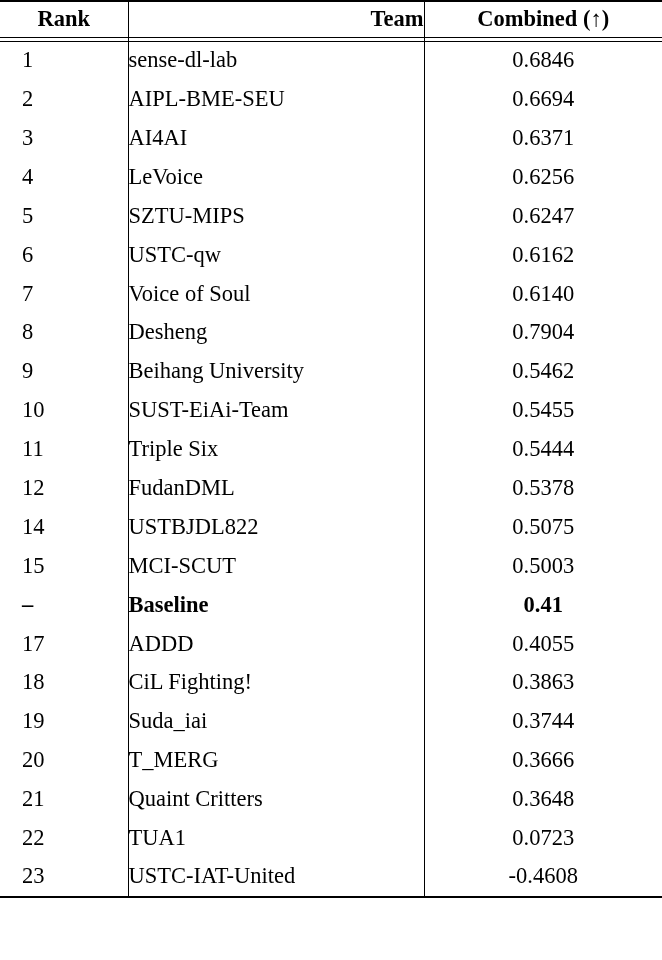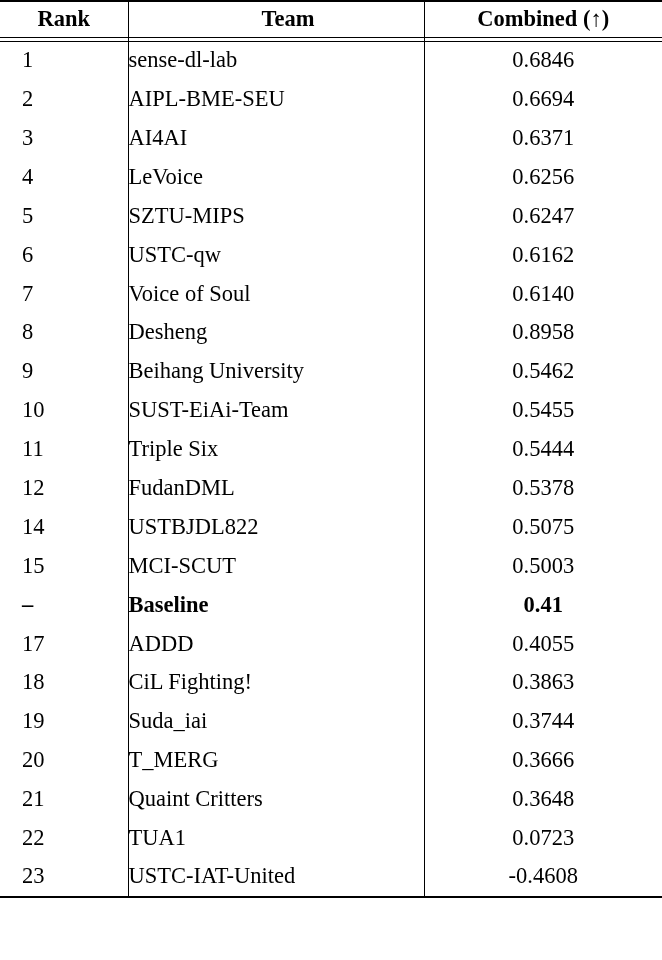--- a/index.html
+++ b/index.html
@@ -63,21 +63,21 @@
   
   .c-rank  { border-right: 1.3px solid #000; }
   .c-team  { border-right: 1.3px solid #000; }
 
   
   .c-rank  { text-align: center; }
   .c-team  { text-align: left; }
   .c-score { text-align: center; }
 
   th.c-rank  { text-align: center; }
-  th.c-team  { text-align: center; padding-left: 24px; }
+  th.c-team  { text-align: right; padding-left: 24px; }
   th.c-score { text-align: center; }
 
   td.c-rank  { text-align: left; padding-left: 22px; }
 
   tr.emph td { font-weight: bold; }
 </style>
 </head>
 <body>
 
 <div class="table-wrap">
@@ -131,21 +131,21 @@
           <td class="c-score">0.6162</td>
         </tr>
         <tr class="data-row">
           <td class="c-rank">7</td>
           <td class="c-team">Voice of Soul</td>
           <td class="c-score">0.6140</td>
         </tr>
         <tr class="data-row">
           <td class="c-rank">8</td>
           <td class="c-team">Desheng</td>
-          <td class="c-score">0.8958</td>
+          <td class="c-score">0.7904</td>
         </tr>
         <tr class="data-row">
           <td class="c-rank">9</td>
           <td class="c-team">Beihang University</td>
           <td class="c-score">0.5462</td>
         </tr>
         <tr class="data-row">
           <td class="c-rank">10</td>
           <td class="c-team">SUST-EiAi-Team</td>
           <td class="c-score">0.5455</td>

